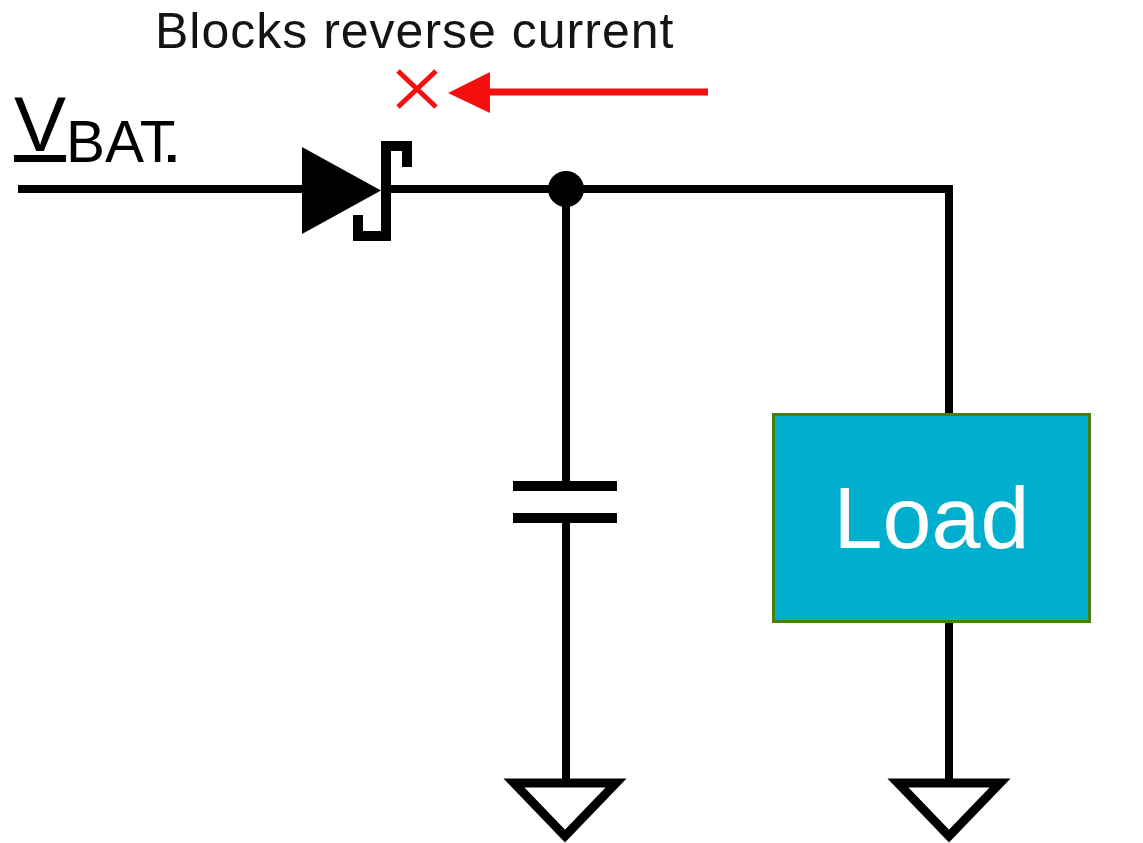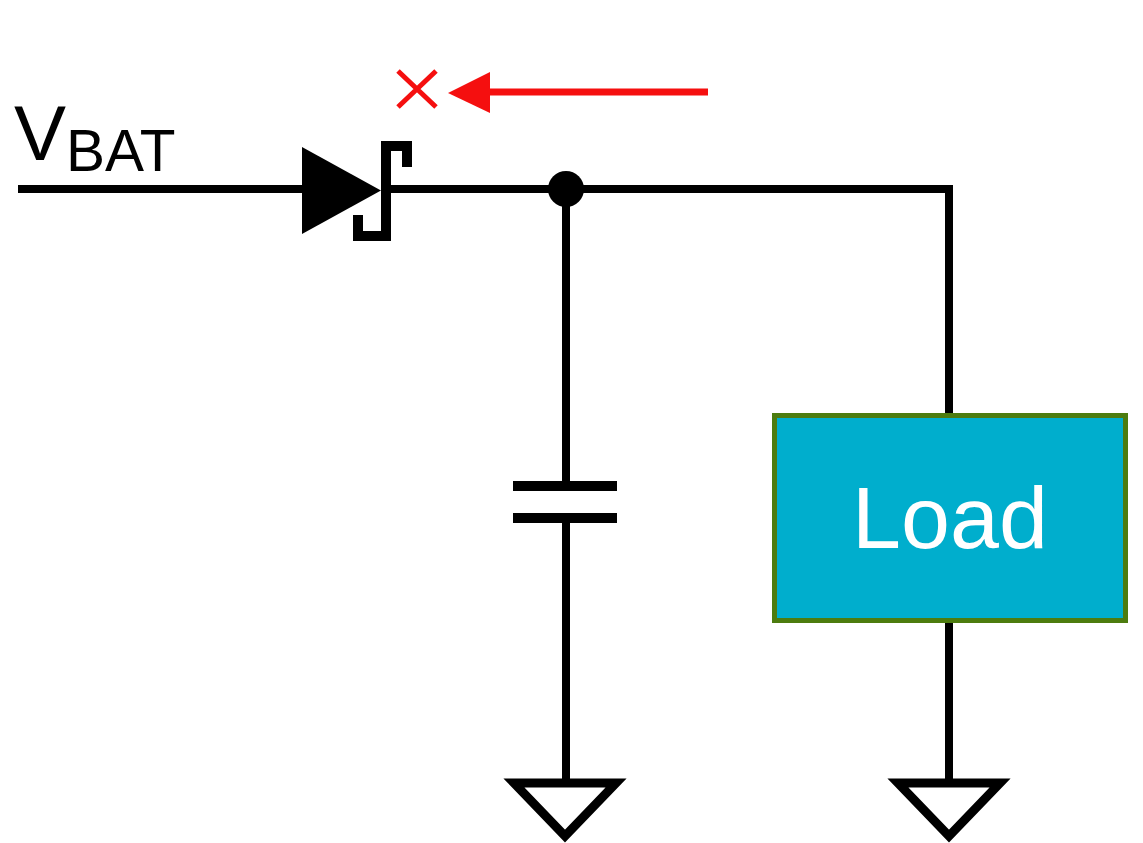--- a/index.html
+++ b/index.html
@@ -23,28 +23,28 @@
     position:absolute;
     font-size:78px;
     color:#000000;
     white-space:nowrap;
     line-height:1;
   }
   .vlabel .sub{
     font-size:0.75em;
     vertical-align:-0.18em;
   }
-  .vbat{left:14px;top:94px;}
+  .vbat{left:14px;top:85px;text-decoration:underline;}
   .vout{left:768px;top:83px;}
   .load-box{
     position:absolute;
     left:772px;top:413px;
-    width:356px;height:210px;
+    width:319px;height:210px;
     box-sizing:border-box;
-    border:5px solid #4d7c0f;
+    border:3px solid #4d7c0f;
     background:#00aecd;
     display:flex;
     align-items:center;
     justify-content:center;
   }
   .load-box .load-text{
     color:#ffffff;
     font-size:88px;
     line-height:1;
   }
@@ -78,20 +78,21 @@
     <path d="M949,622 V783" fill="none" stroke-width="8" stroke="#000000"></path>
 
     <polygon points="898,783 1000,783 949,836" stroke-width="9" stroke-linejoin="miter" fill="#ffffff" stroke="#000000"></polygon>
 
     <path d="M398,71 L436,107 M398,107 L436,71" fill="none" stroke-width="5" stroke="#f50f0f"></path>
 
     <path d="M486,92 H708" fill="none" stroke-width="7" stroke="#f50f0f"></path>
     <polygon points="448,93 490,72 490,113" fill="#f50f0f"></polygon>
   </svg>
 
+  <div class="annotation">Blocks reverse current</div>
 
   <div class="vlabel vbat">
     <span>V</span><span class="sub">BAT</span>
   </div>
 
 
   <div class="load-box" style="background-color: rgb(0, 174, 205);">
     <span class="load-text" style="color: rgb(255, 255, 255);">Load</span>
   </div>
 

